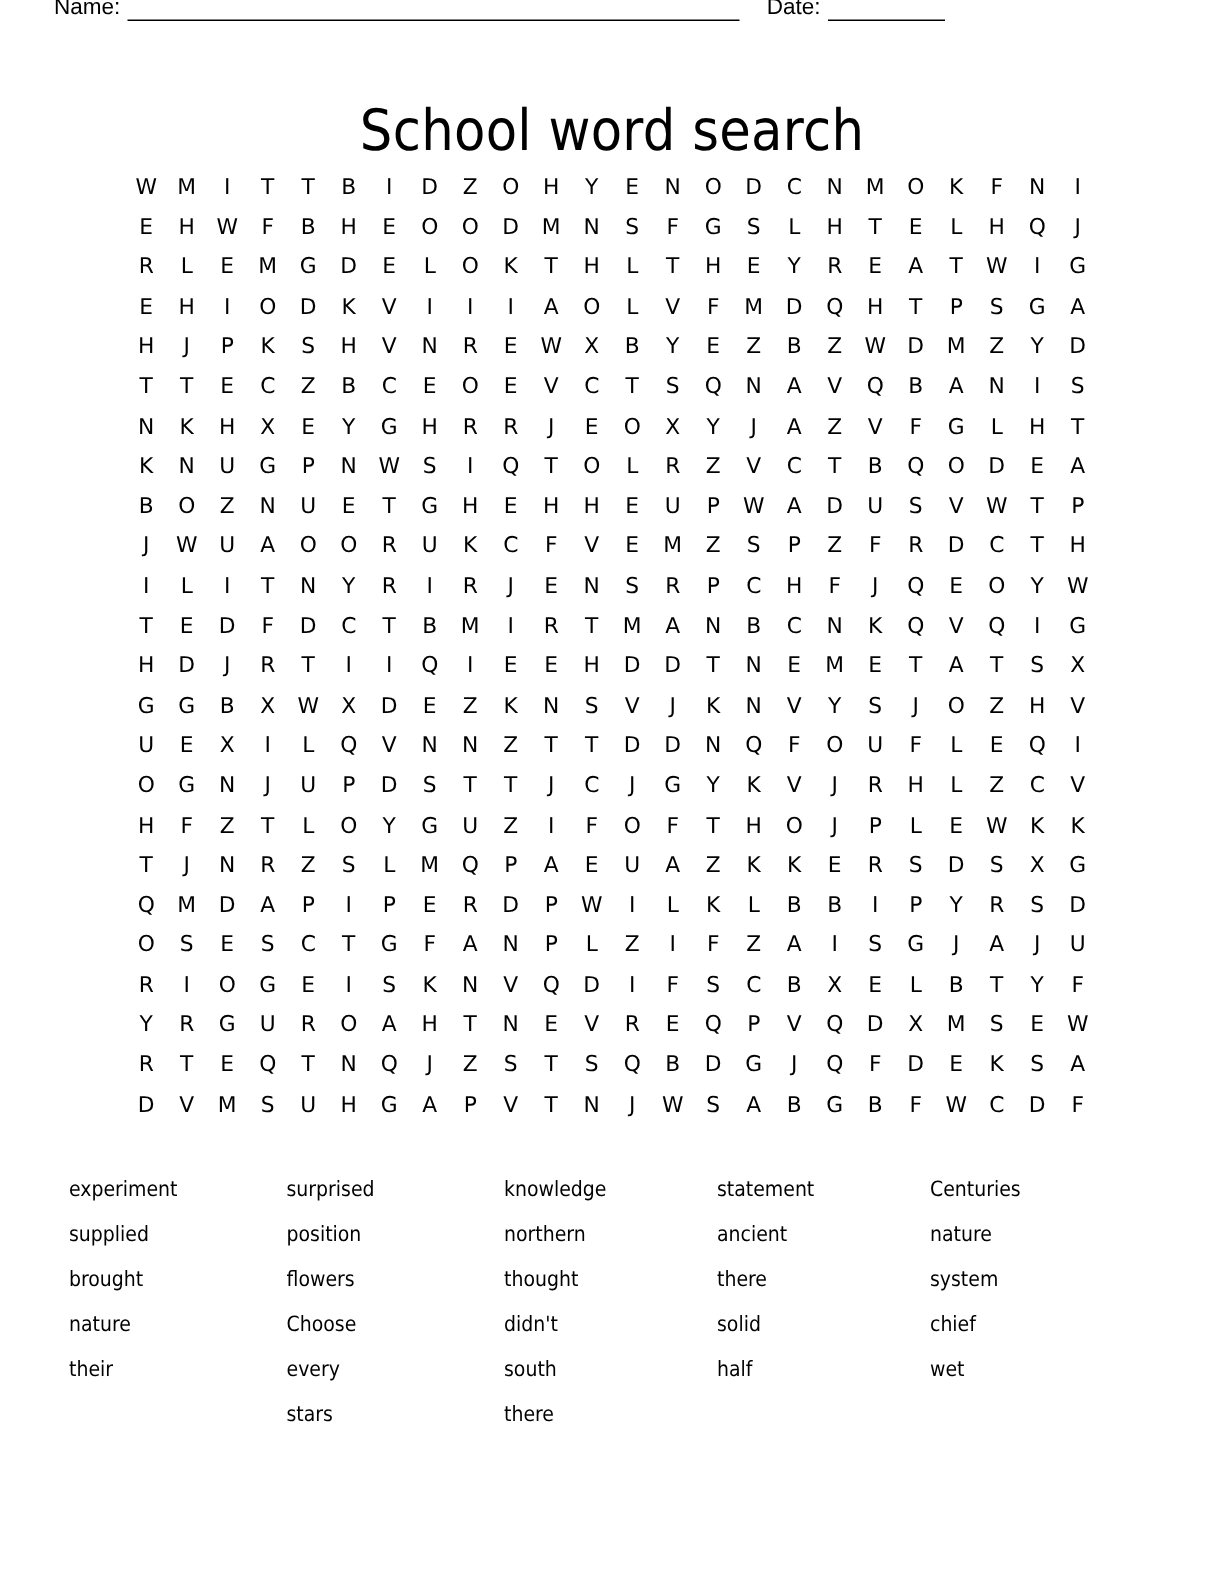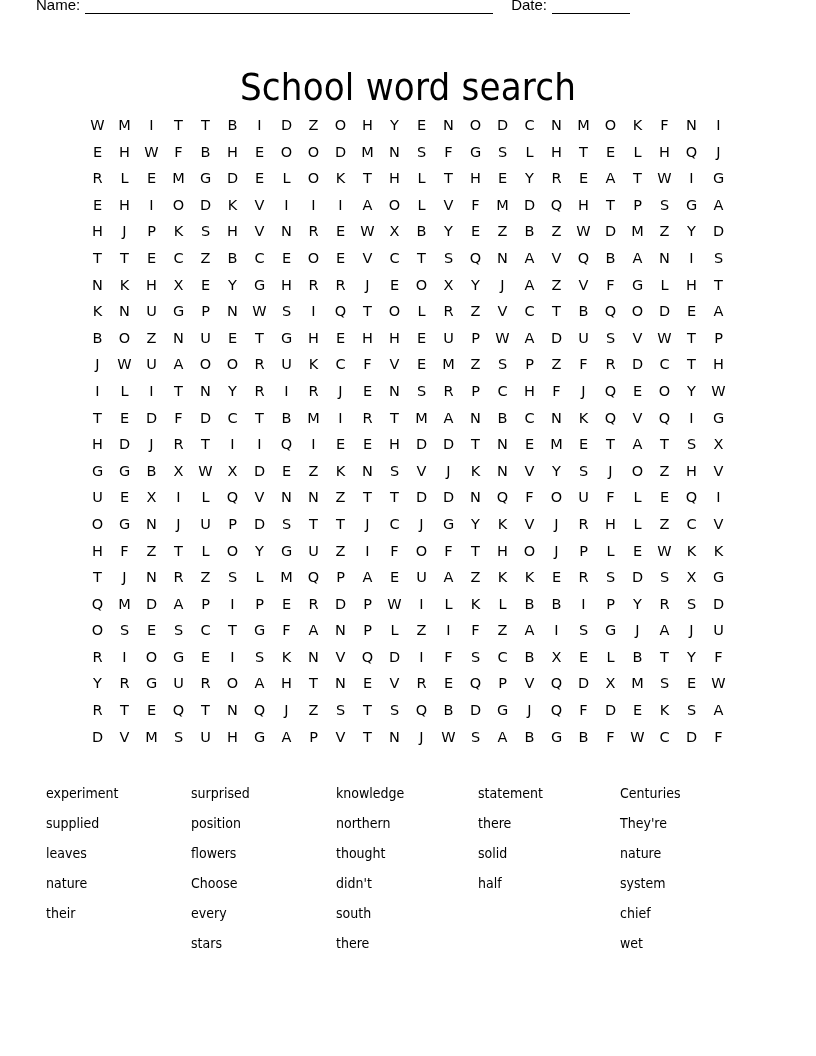--- a/index.html
+++ b/index.html
@@ -691,21 +691,21 @@
     <span class="cell">W</span>
     <span class="cell">C</span>
     <span class="cell">D</span>
     <span class="cell">F</span>
   </div>
 
 <div class="word-list">
     <div class="word-col">
       <span class="word">experiment</span>
       <span class="word">supplied</span>
-      <span class="word">leaves</span>
+      <span class="word">brought</span>
       <span class="word">nature</span>
       <span class="word">their</span>
     </div>
     <div class="word-col">
       <span class="word">surprised</span>
       <span class="word">position</span>
       <span class="word">flowers</span>
       <span class="word">Choose</span>
       <span class="word">every</span>
       <span class="word">stars</span>
@@ -713,25 +713,25 @@
     <div class="word-col">
       <span class="word">knowledge</span>
       <span class="word">northern</span>
       <span class="word">thought</span>
       <span class="word">didn't</span>
       <span class="word">south</span>
       <span class="word">there</span>
     </div>
     <div class="word-col">
       <span class="word">statement</span>
+      <span class="word">ancient</span>
       <span class="word">there</span>
       <span class="word">solid</span>
       <span class="word">half</span>
     </div>
     <div class="word-col">
       <span class="word">Centuries</span>
-      <span class="word">They're</span>
       <span class="word">nature</span>
       <span class="word">system</span>
       <span class="word">chief</span>
       <span class="word">wet</span>
     </div>
   </div>
 
 </body></html>

